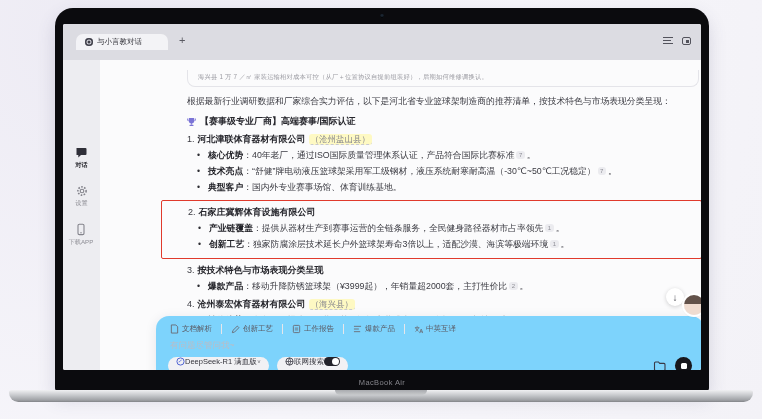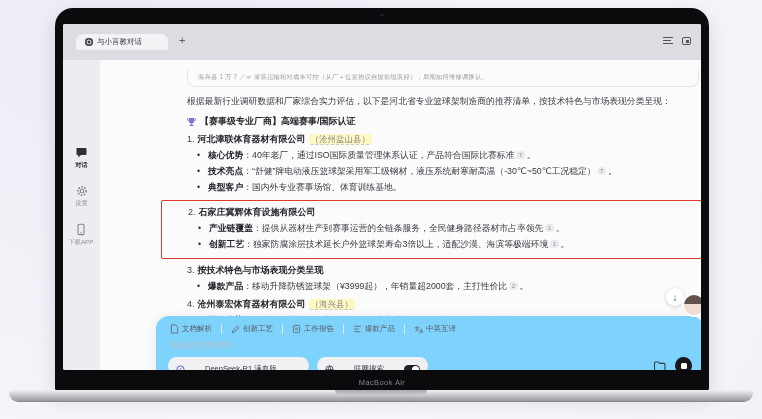--- a/index.html
+++ b/index.html
@@ -84,21 +84,21 @@
   .composer{position:absolute;left:56px;top:256px;width:548px;height:66px;background:#7dd3fc;border-radius:13px;
     box-shadow:0 2px 12px rgba(40,40,70,.10);z-index:5;}
   .tools{display:flex;align-items:center;padding:8px 14px 0;}
   .tool{display:flex;align-items:center;gap:3px;font-size:7.5px;color:#5a5a63;padding:0 9px;cursor:default;}
   .tool:first-child{padding-left:0;}
   .tool + .tool{border-left:1px solid #e6e6ea;}
   .ask-input{display:block;width:90%;border:none;outline:none;background:transparent;margin:6px 14px 0;
     font-size:8.5px;color:#3a3a41;font-family:inherit;padding:0;}
   .ask-input::placeholder{color:#bcbcc4;}
   .composer-bottom{position:absolute;left:12px;right:12px;bottom:8px;display:flex;align-items:center;gap:8px;}
-  .pill{display:flex;align-items:flex-end;gap:20px;background:#f1f1f4;border-radius:10px;height:17px;
+  .pill{display:flex;align-items:flex-start;gap:0;background:#f1f1f4;border-radius:10px;height:17px;
     padding:0 8px;font-size:7.5px;color:#34343c;cursor:default;}
   .chev{font-size:6px;color:#77777e;transform:scaleY(.8);}
   .toggle{width:16px;height:9px;border-radius:5px;background:#22222a;position:relative;cursor:default;}
   .toggle::after{content:"";position:absolute;right:1px;top:1px;width:7px;height:7px;border-radius:50%;background:#fff;}
   .composer-right{margin-left:auto;display:flex;align-items:center;gap:9px;}
   .stop-btn{width:17px;height:17px;border-radius:50%;background:#17171c;display:flex;align-items:center;justify-content:center;cursor:default;}
   .stop-btn i{width:6px;height:6px;background:#fff;border-radius:1.5px;}
 
   svg{display:block;}
 </style>

